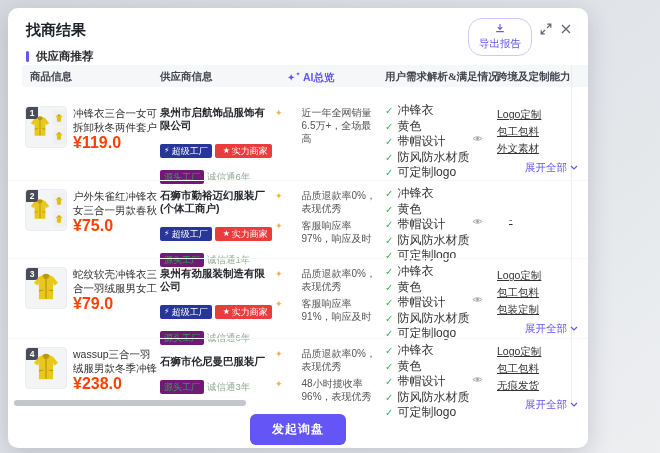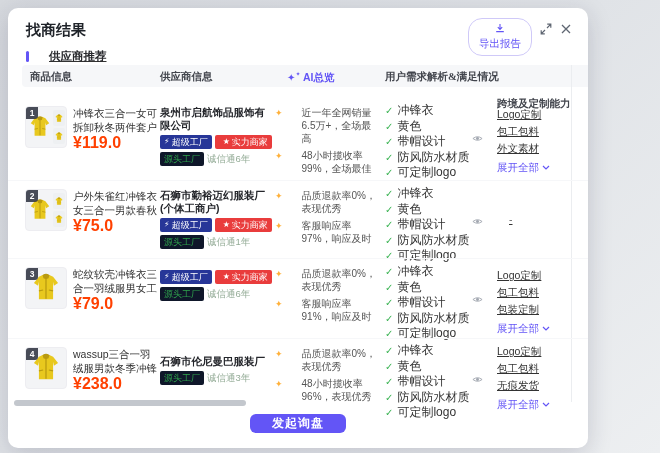--- a/index.html
+++ b/index.html
@@ -17,28 +17,28 @@
   .title { position:absolute; left:18px; top:13px; font-size:15px; font-weight:bold; color:#1f2329; }
   .export-btn {
     position:absolute; right:56px; top:10px; display:inline-flex; align-items:center; gap:4px;
     border:1px solid #cfc9f8; color:#6355f6; border-radius:14px; padding:4px 10px;
     font-size:10.5px; background:#fff; cursor:pointer;flex-direction:column;
   }
   .win-ico { position:absolute; top:15px; width:12px; height:12px; cursor:pointer; }
   .expand-ico { right:36px; }
   .close-ico { right:16px; }
 
-  .section { position:absolute; left:18px; top:41px; display:flex; align-items:center; gap:20px;text-decoration:underline; }
+  .section { position:absolute; left:18px; top:41px; display:flex; align-items:center; gap:7px; }
   .section .bar { width:3px; height:11px; background:#6355f6; border-radius:2px; }
   .section .txt { font-size:11.5px; font-weight:bold; color:#27282c; }
 
   .thead { position:absolute; left:14px; right:0; top:57px; height:22px; background:#f6f7f9; border-radius:4px 0 0 4px; }
   .th { position:absolute; top:5px; font-size:10.5px; font-weight:bold; color:#42454d; white-space:nowrap; }
   .th-product { left:8px; } .th-supplier { left:138px; } .th-ai { left:265px; color:#6355f6; }
-  .th-demand { left:363px;font-family:Liberation Serif, serif; } .th-cross { left:475px;margin-top:27px; } .th-core { left:600px; }
+  .th-demand { left:363px;font-family:Liberation Serif, serif; } .th-cross { left:475px; } .th-core { left:600px; }
   .ai-spark { color:#6355f6; font-style:normal; }
   .ai-spark::before { content:"✦"; font-size:10px; }
   .ai-spark::after { content:"✦"; font-size:6px; vertical-align:super; }
 
   .coldiv { position:absolute; left:563px; top:57px; bottom:46px; width:1px; background:#ebedf0; }
 
   .row { position:absolute; left:0; width:660px; }
   .r1 { top:90px; height:82px; } .r2 { top:172px; height:78px; border-top:1px solid #f6f7f9; }
   .r3 { top:250px; height:80px; border-top:1px solid #f6f7f9; } .r4 { top:330px; height:70px; border-top:1px solid #f6f7f9; }
   .cell { position:absolute; top:8px; }
@@ -53,52 +53,52 @@
   .thumbs svg { margin:auto; }
   .rank { position:absolute; left:0; top:0; width:12px; height:12px; background:rgba(48,52,66,.88);
           color:#fff; font-size:8.5px; font-weight:bold; text-align:center; line-height:12px;
           border-radius:3px 0 3px 0; }
   .ptxt { width:86px; }
   .ptitle { font-size:10.5px; line-height:14px; color:#333; height:28px; overflow:hidden; cursor:pointer; }
   .price { margin-top:0; font-size:16px; font-weight:bold; color:#ff4000; }
 
   .c-sup { left:152px; width:112px; }
   .sname { font-size:10.5px; line-height:13px; font-weight:bold; color:#24262b; cursor:pointer; }
-  .brow { display:flex; gap:3px; margin-top:3px; }
+  .brow { display:flex; gap:3px; margin-top:12px; }
   .badge { font-size:9px; line-height:1; padding:2.5px 4px; border-radius:2px; white-space:nowrap; display:inline-flex; align-items:center; gap:2px; }
   .b-super { background:#273698; color:#fff; } .b-super::before { content:"⚡"; font-size:8px; }
   .b-power { background:#e93c3c; color:#fff;padding-left:8px; } .b-power::before { content:"★"; font-size:8px; }
-  .b-src { background:#0f172a; color:#2fa34c; }
+  .b-src { background:#701a75; color:#2fa34c; }
   .b-trust { color:#94ac97; font-size:9.5px; align-self:center; }
 
   .c-ai { left:267px; width:105px; }
   .ail { display:flex; gap:19px; font-size:10px; line-height:13px; color:#555; margin-bottom:4px; }
   .sp { flex:none; font-style:normal; }
   .sp::before { content:"✦"; color:#ffb039; font-size:9px; }
 
   .c-dem { left:377px; width:92px; top:5px; }
   .di { display:flex; gap:4px; font-size:12px; line-height:14.5px; color:#333; }
   .ck { font-style:normal; } .ck::before { content:"✓"; color:#3cb454; font-weight:bold; font-size:10px; }
 
   .eye { position:absolute; left:464px; top:36px; cursor:pointer; line-height:0; }
 
   .c-cross { left:489px; width:72px;text-decoration:underline; }
   .ci { font-size:10.5px; line-height:17px; color:#333; white-space:nowrap; }
   .dash { font-size:10.5px; color:#666; padding-left:12px; line-height:17px; }
   .more { display:inline-flex; align-items:center; gap:3px; font-size:10.5px; line-height:17px;
-          color:#6355f6; cursor:pointer; white-space:nowrap; }
+          color:#6355f6; cursor:pointer; white-space:nowrap;margin-left:28px; }
 
   .c-core { left:614px; width:120px; }
 
   .hscroll { position:absolute; left:6px; top:392px; width:232px; height:6px; border-radius:3px;
              background:#c3c7cd; cursor:pointer; }
   .inquiry-btn {
     position:absolute; left:50%; transform:translateX(-50%); top:406px;
     background:#6355f6; color:#fff; border:none; border-radius:6px;
-    padding:1px 22px; font-size:12px; font-weight:bold; letter-spacing:1px; cursor:pointer;
+    padding:7px 22px; font-size:12px; font-weight:bold; letter-spacing:1px; cursor:pointer;
     font-family:inherit;
   }
   svg { display:block; }
 </style>
 </head>
 <body>
 
 <svg width="0" height="0" style="position:absolute">
   <symbol id="jacket" viewBox="0 0 24 24">
     <path d="M7 4 L10 2.6 Q12 4.2 14 2.6 L17 4 L20.5 8.5 L17.6 10.4 L17 7.6 L17 20 L7 20 L7 7.6 L6.4 10.4 L3.5 8.5 Z" fill="#e8c81e"></path>
@@ -179,24 +179,20 @@
       <div class="brow">
         <span class="badge b-src">源头工厂</span>
         <span class="b-trust">诚信通6年</span>
       </div>
     </div>
     <div class="cell c-ai">
       <div class="ail">
           <i class="sp"></i>
           <span>近一年全网销量6.5万+，全场最高</span>
         </div>
-      <div class="ail">
-          <i class="sp"></i>
-          <span>48小时揽收率99%，全场最佳</span>
-        </div>
     </div>
     <div class="cell c-dem">
       <div class="di">
           <i class="ck"></i>
           <span>冲锋衣</span>
         </div>
       <div class="di">
           <i class="ck"></i>
           <span>黄色</span>
         </div>
@@ -334,20 +330,21 @@
         <svg class="main" width="34" height="36">
             <use href="#jacket"></use>
           </svg>
       </div>
       <div class="ptxt">
         <div class="ptitle">蛇纹软壳冲锋衣三合一羽绒服男女工装外套防风..</div>
         <div class="price">¥79.0</div>
       </div>
     </div>
     <div class="cell c-sup">
+      <div class="sname">泉州有劲服装制造有限公司</div>
       <div class="brow">
         <span class="badge b-super">超级工厂</span>
         <span class="badge b-power">实力商家</span>
       </div>
       <div class="brow">
         <span class="badge b-src">源头工厂</span>
         <span class="b-trust">诚信通6年</span>
       </div>
     </div>
     <div class="cell c-ai">

